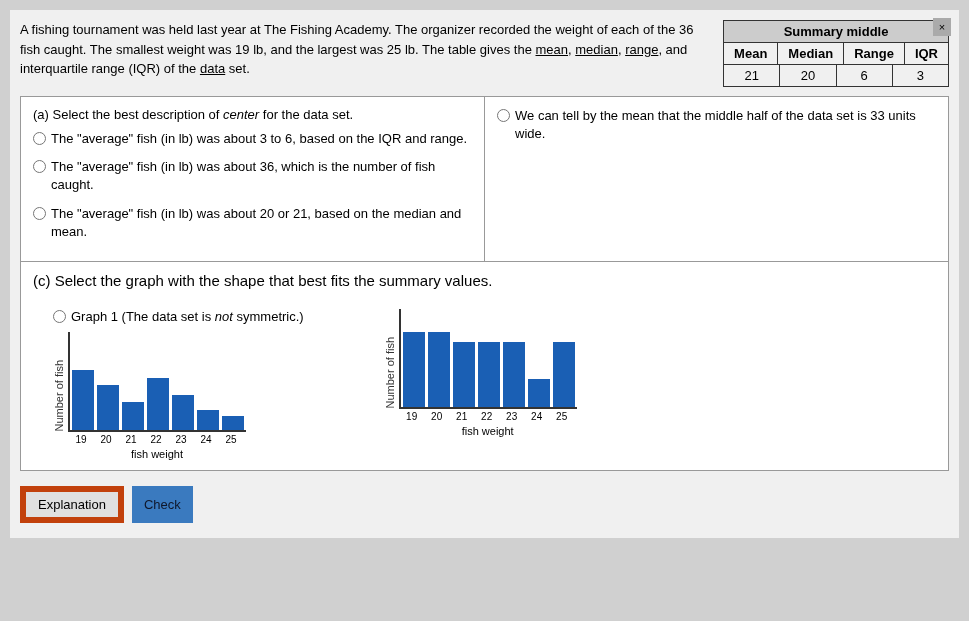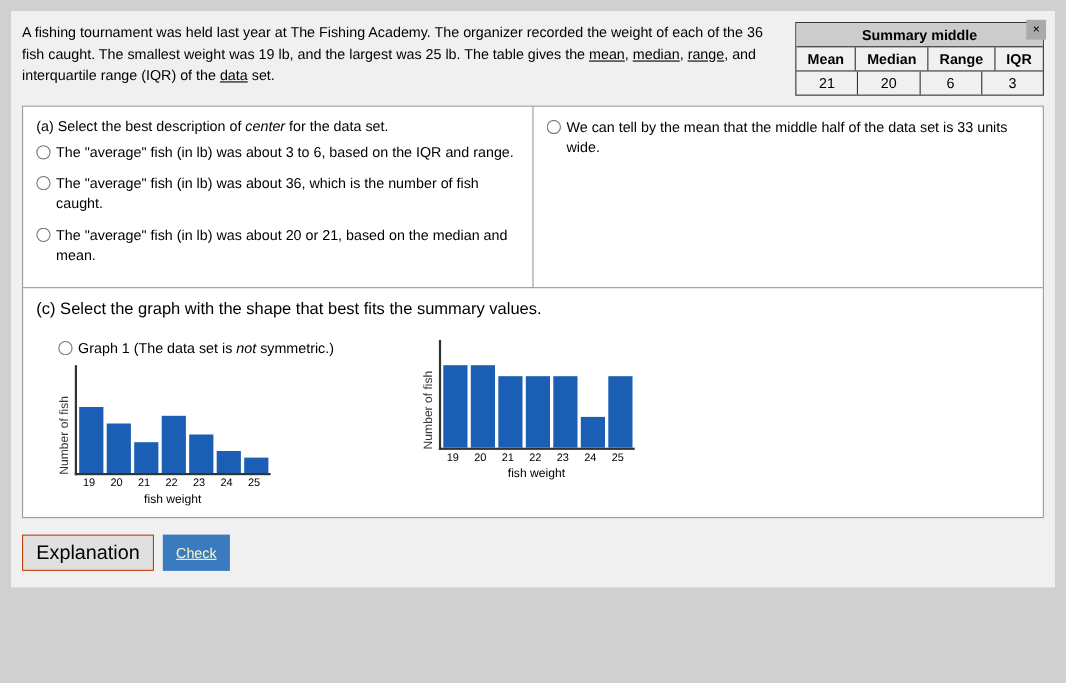--- a/index.html
+++ b/index.html
@@ -191,32 +191,31 @@
     }
     .bottom-buttons {
       display: flex;
       gap: 8px;
       margin-top: 10px;
       padding: 5px 0;
     }
     .btn-explanation {
       padding: 5px 12px;
       background: #e0e0e0;
-      border: 1px solid #c2410c;
+      border: 6px solid #c2410c;
       cursor: pointer;
-      font-size: 18px;
+      font-size: 13px;
     }
     .btn-check {
       padding: 5px 12px;
       background: #3a7abf;
-      color: #fef9c3;
+      color: #0f172a;
       border: none;
       cursor: pointer;
       font-size: 13px;
-      text-decoration: underline;
     }
   </style>
 </head>
 <body>
 
 <div class="main-container">
 
   <button class="close-btn">
     <span>×</span>
   </button>

